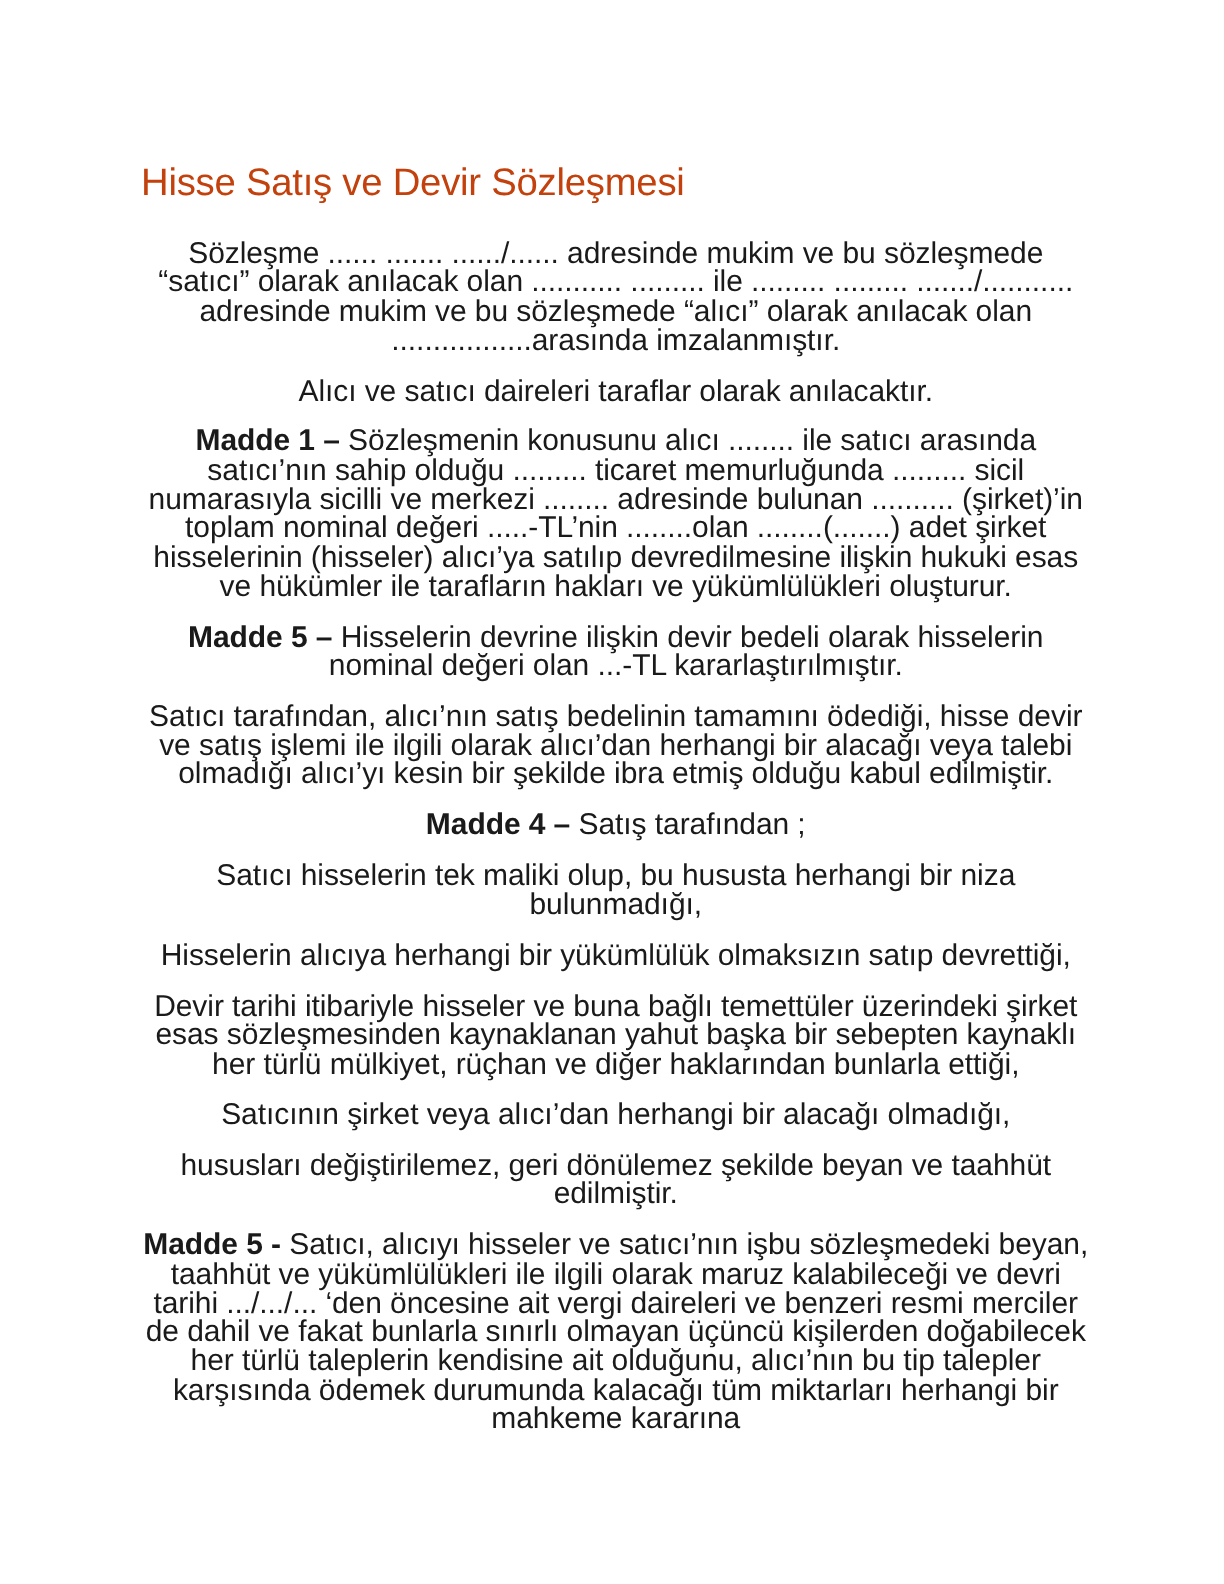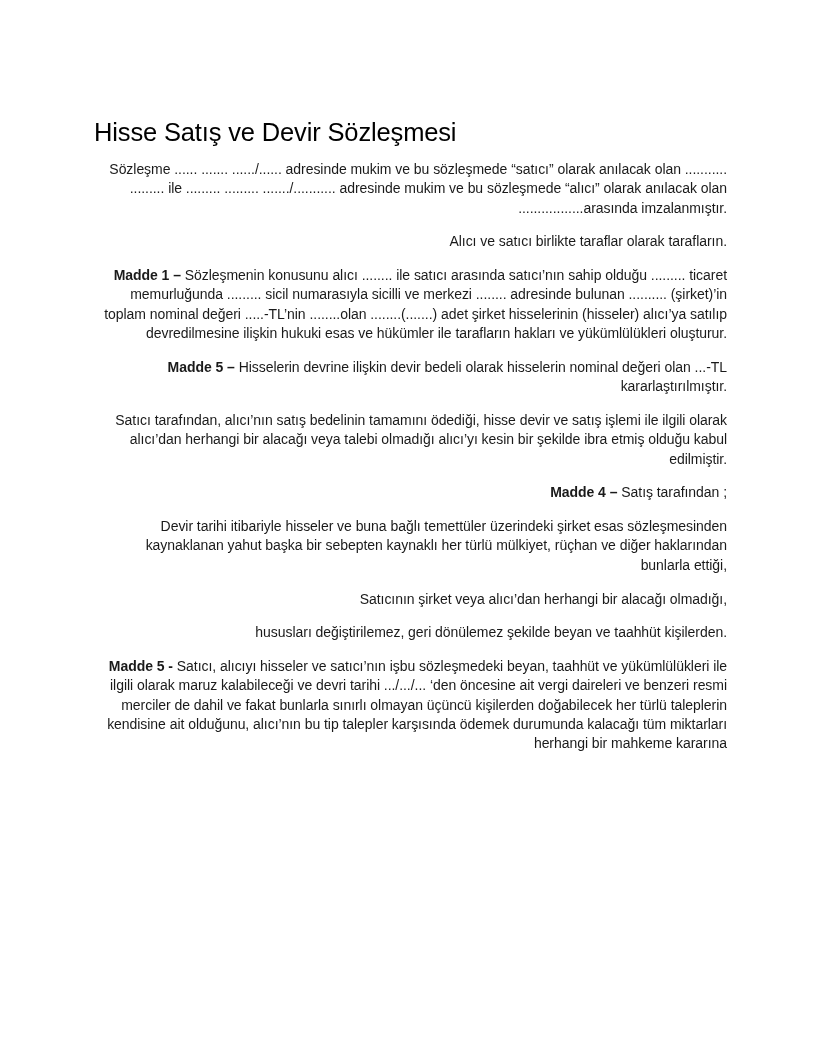--- a/index.html
+++ b/index.html
@@ -25,42 +25,42 @@
   }
   .content {
     position: absolute;
     left: 94px;
     top: 0;
     width: 633px;
   }
   .doc-title {
     font-size: 25.5px;
     font-weight: 400;
-    color: #000000;
+    color: #c2410c;
     letter-spacing: -0.15px;
     margin: 0;
     padding: 0;
     position: absolute;
-    top: 117px;
+    top: 107px;
     left: 0;
     line-height: 1.2;
     white-space: nowrap;
   }
   .body-block {
     position: absolute;
     top: 160px;
     left: 0;
     width: 633px;
   }
   p.para {
-    font-size: 14px;
+    font-size: 20px;
     line-height: 19.3px;
     margin: 0 0 14.5px 0;
     padding: 0;
-    text-align: right;
+    text-align: center;
     color: #1a1a1a;
     letter-spacing: -0.05px;
     word-spacing: 0px;
   }
   p.para:last-child {
     margin-bottom: 4px;
   }
   .madde-label {
     font-weight: 700;
   }
@@ -73,53 +73,59 @@
 
     <h1 class="doc-title">Hisse Satış ve Devir Sözleşmesi</h1>
 
     <div class="body-block">
 
       <p class="para">
         <span class="madde-label"></span><span>Sözleşme ...... ....... ....../...... adresinde mukim ve bu sözleşmede “satıcı” olarak anılacak olan ........... ......... ile ......... ......... ......./........... adresinde mukim ve bu sözleşmede “alıcı” olarak anılacak olan .................arasında imzalanmıştır.</span>
       </p>
 
       <p class="para">
-        <span class="madde-label"></span><span>Alıcı ve satıcı birlikte taraflar olarak tarafların.</span>
+        <span class="madde-label"></span><span>Alıcı ve satıcı daireleri taraflar olarak anılacaktır.</span>
       </p>
 
       <p class="para">
         <span class="madde-label">Madde 1 – </span><span>Sözleşmenin konusunu alıcı ........ ile satıcı arasında satıcı’nın sahip olduğu ......... ticaret memurluğunda ......... sicil numarasıyla sicilli ve merkezi ........ adresinde bulunan .......... (şirket)’in toplam nominal değeri .....-TL’nin ........olan ........(.......) adet şirket hisselerinin (hisseler) alıcı’ya satılıp devredilmesine ilişkin hukuki esas ve hükümler ile tarafların hakları ve yükümlülükleri oluşturur.</span>
       </p>
 
 
 
       <p class="para">
         <span class="madde-label">Madde 5 – </span><span>Hisselerin devrine ilişkin devir bedeli olarak hisselerin nominal değeri olan ...-TL kararlaştırılmıştır.</span>
       </p>
 
       <p class="para">
         <span class="madde-label"></span><span>Satıcı tarafından, alıcı’nın satış bedelinin tamamını ödediği, hisse devir ve satış işlemi ile ilgili olarak alıcı’dan herhangi bir alacağı veya talebi olmadığı alıcı’yı kesin bir şekilde ibra etmiş olduğu kabul edilmiştir.</span>
       </p>
 
       <p class="para">
         <span class="madde-label">Madde 4 – </span><span>Satış tarafından ;</span>
       </p>
 
+      <p class="para">
+        <span class="madde-label"></span><span>Satıcı hisselerin tek maliki olup, bu hususta herhangi bir niza bulunmadığı,</span>
+      </p>
 
+      <p class="para">
+        <span class="madde-label"></span><span>Hisselerin alıcıya herhangi bir yükümlülük olmaksızın satıp devrettiği,</span>
+      </p>
 
       <p class="para">
         <span class="madde-label"></span><span>Devir tarihi itibariyle hisseler ve buna bağlı temettüler üzerindeki şirket esas sözleşmesinden kaynaklanan yahut başka bir sebepten kaynaklı her türlü mülkiyet, rüçhan ve diğer haklarından bunlarla ettiği,</span>
       </p>
 
       <p class="para">
         <span class="madde-label"></span><span>Satıcının şirket veya alıcı’dan herhangi bir alacağı olmadığı,</span>
       </p>
 
       <p class="para">
-        <span class="madde-label"></span><span>hususları değiştirilemez, geri dönülemez şekilde beyan ve taahhüt kişilerden.</span>
+        <span class="madde-label"></span><span>hususları değiştirilemez, geri dönülemez şekilde beyan ve taahhüt edilmiştir.</span>
       </p>
 
       <p class="para">
         <span class="madde-label">Madde 5 - </span><span>Satıcı, alıcıyı hisseler ve satıcı’nın işbu sözleşmedeki beyan, taahhüt ve yükümlülükleri ile ilgili olarak maruz kalabileceği ve devri tarihi .../.../... ‘den öncesine ait vergi daireleri ve benzeri resmi merciler de dahil ve fakat bunlarla sınırlı olmayan üçüncü kişilerden doğabilecek her türlü taleplerin kendisine ait olduğunu, alıcı’nın bu tip talepler karşısında ödemek durumunda kalacağı tüm miktarları herhangi bir mahkeme kararına</span>
       </p>
 
     </div>
   </div>
 </div>
 

